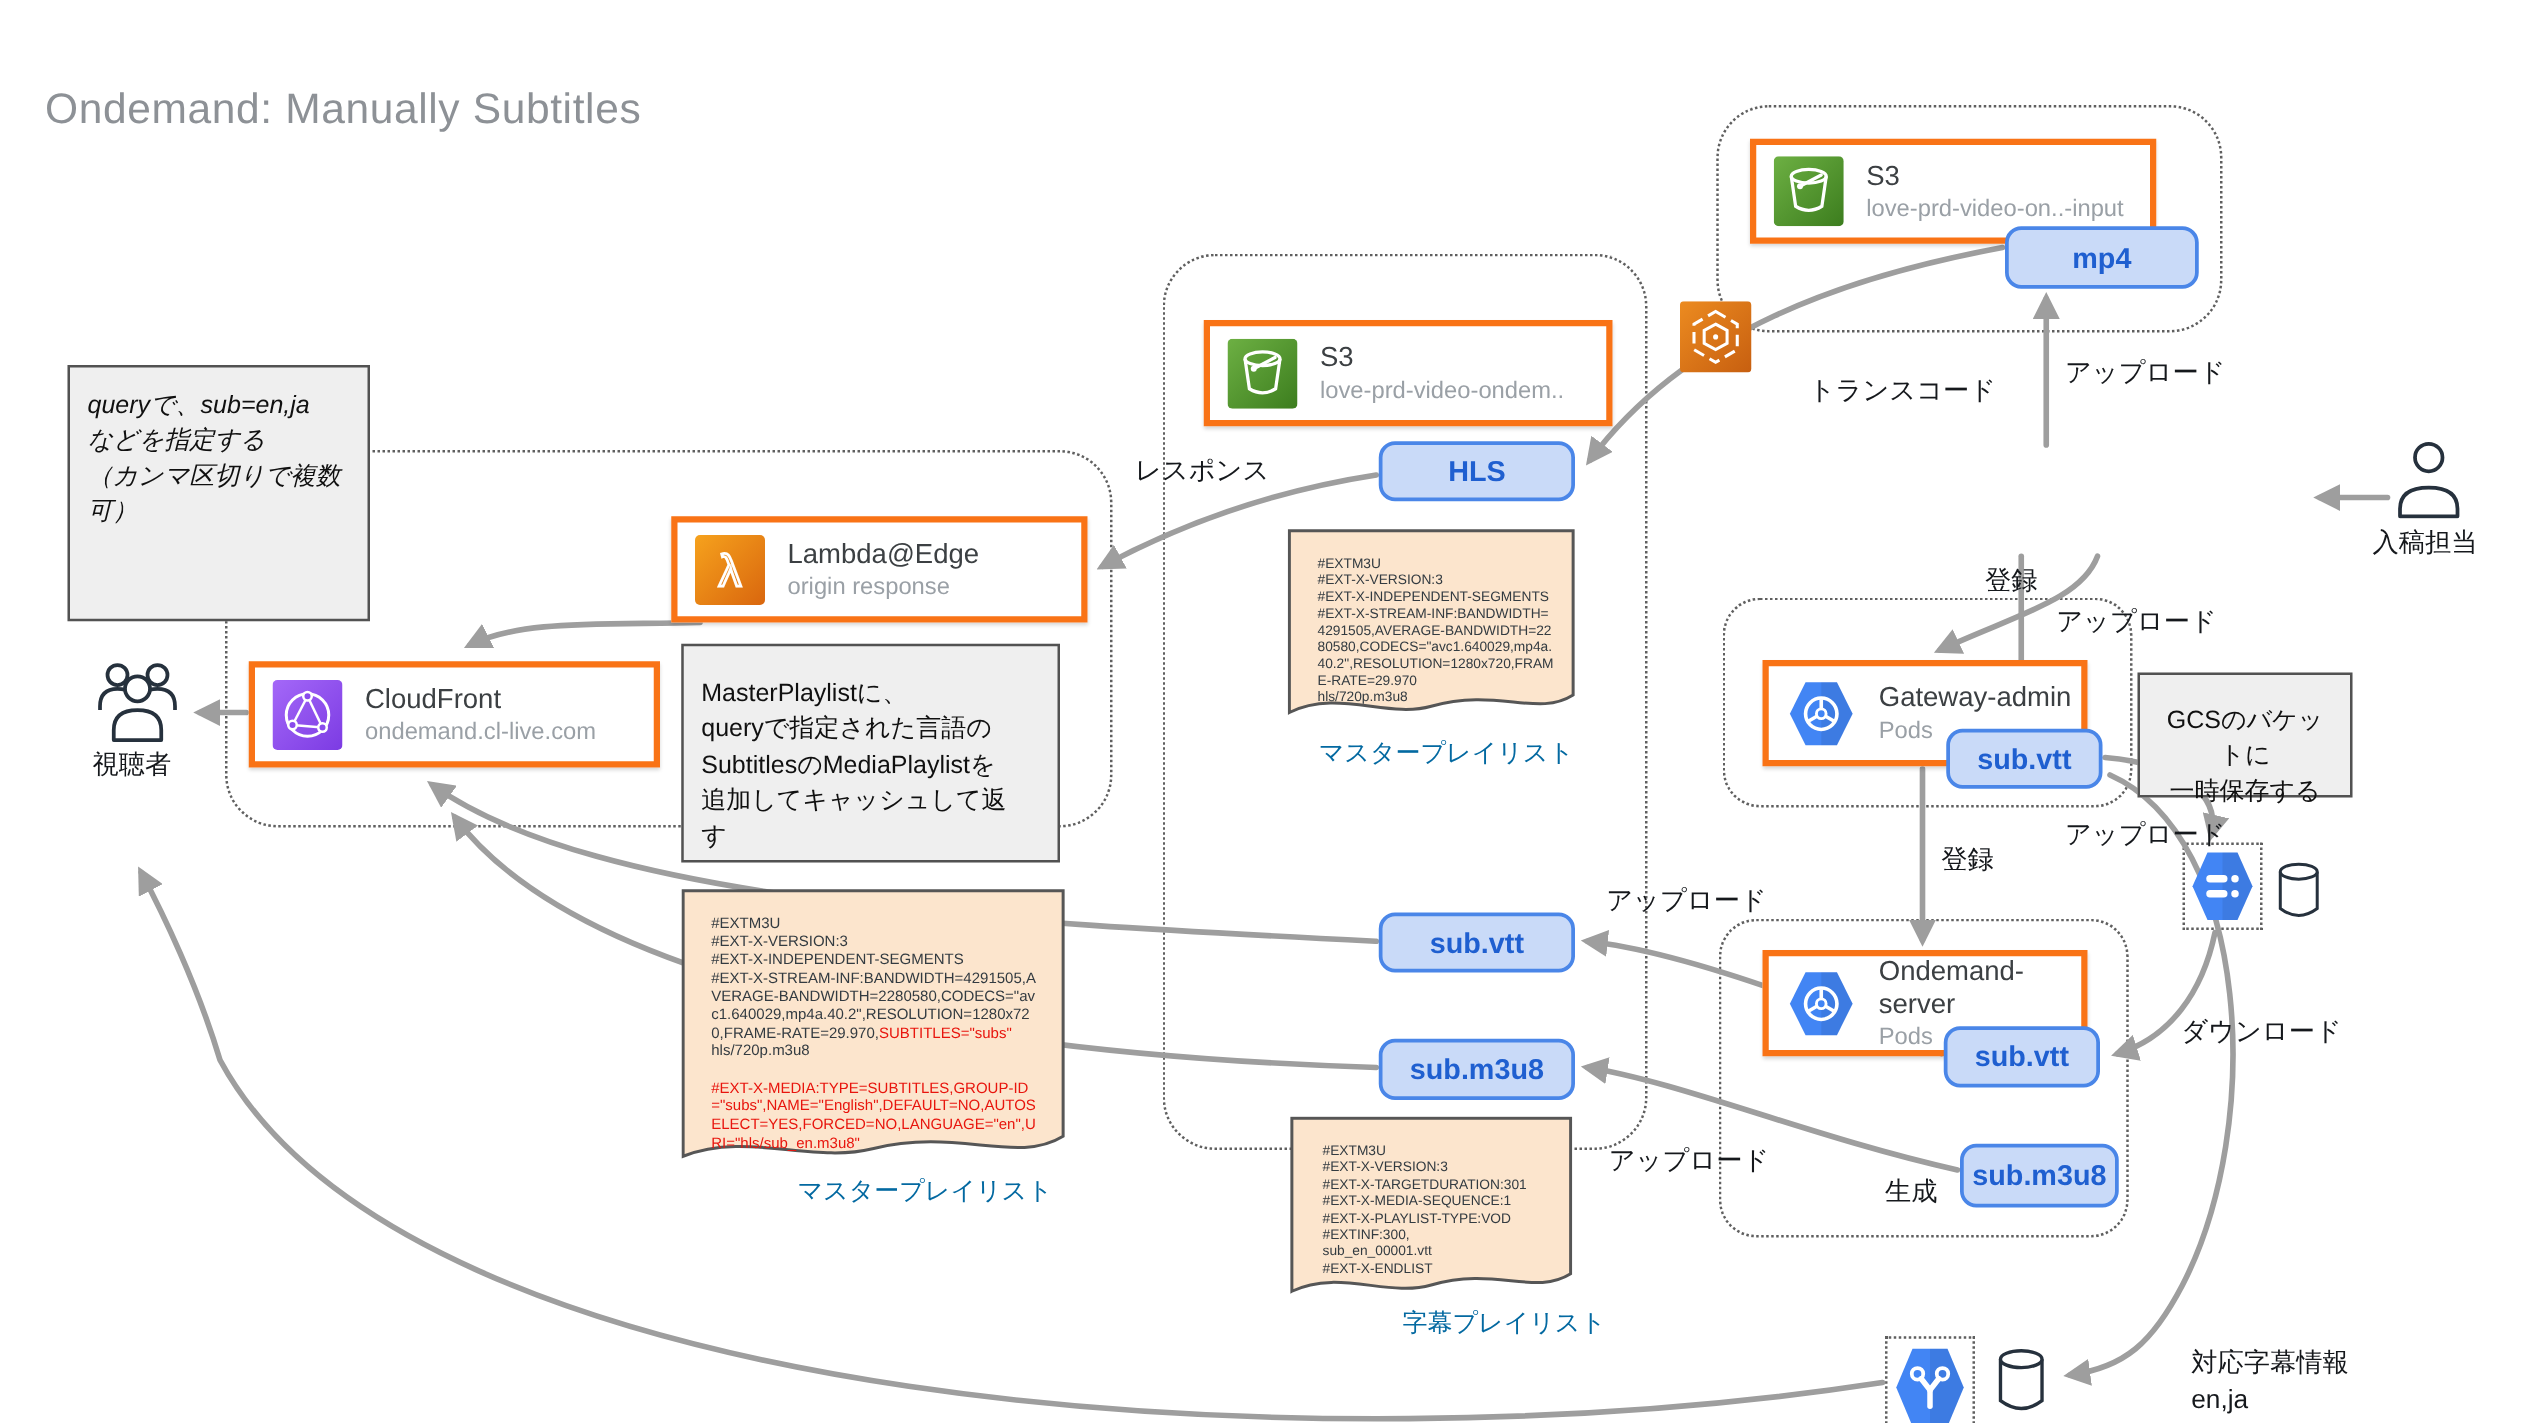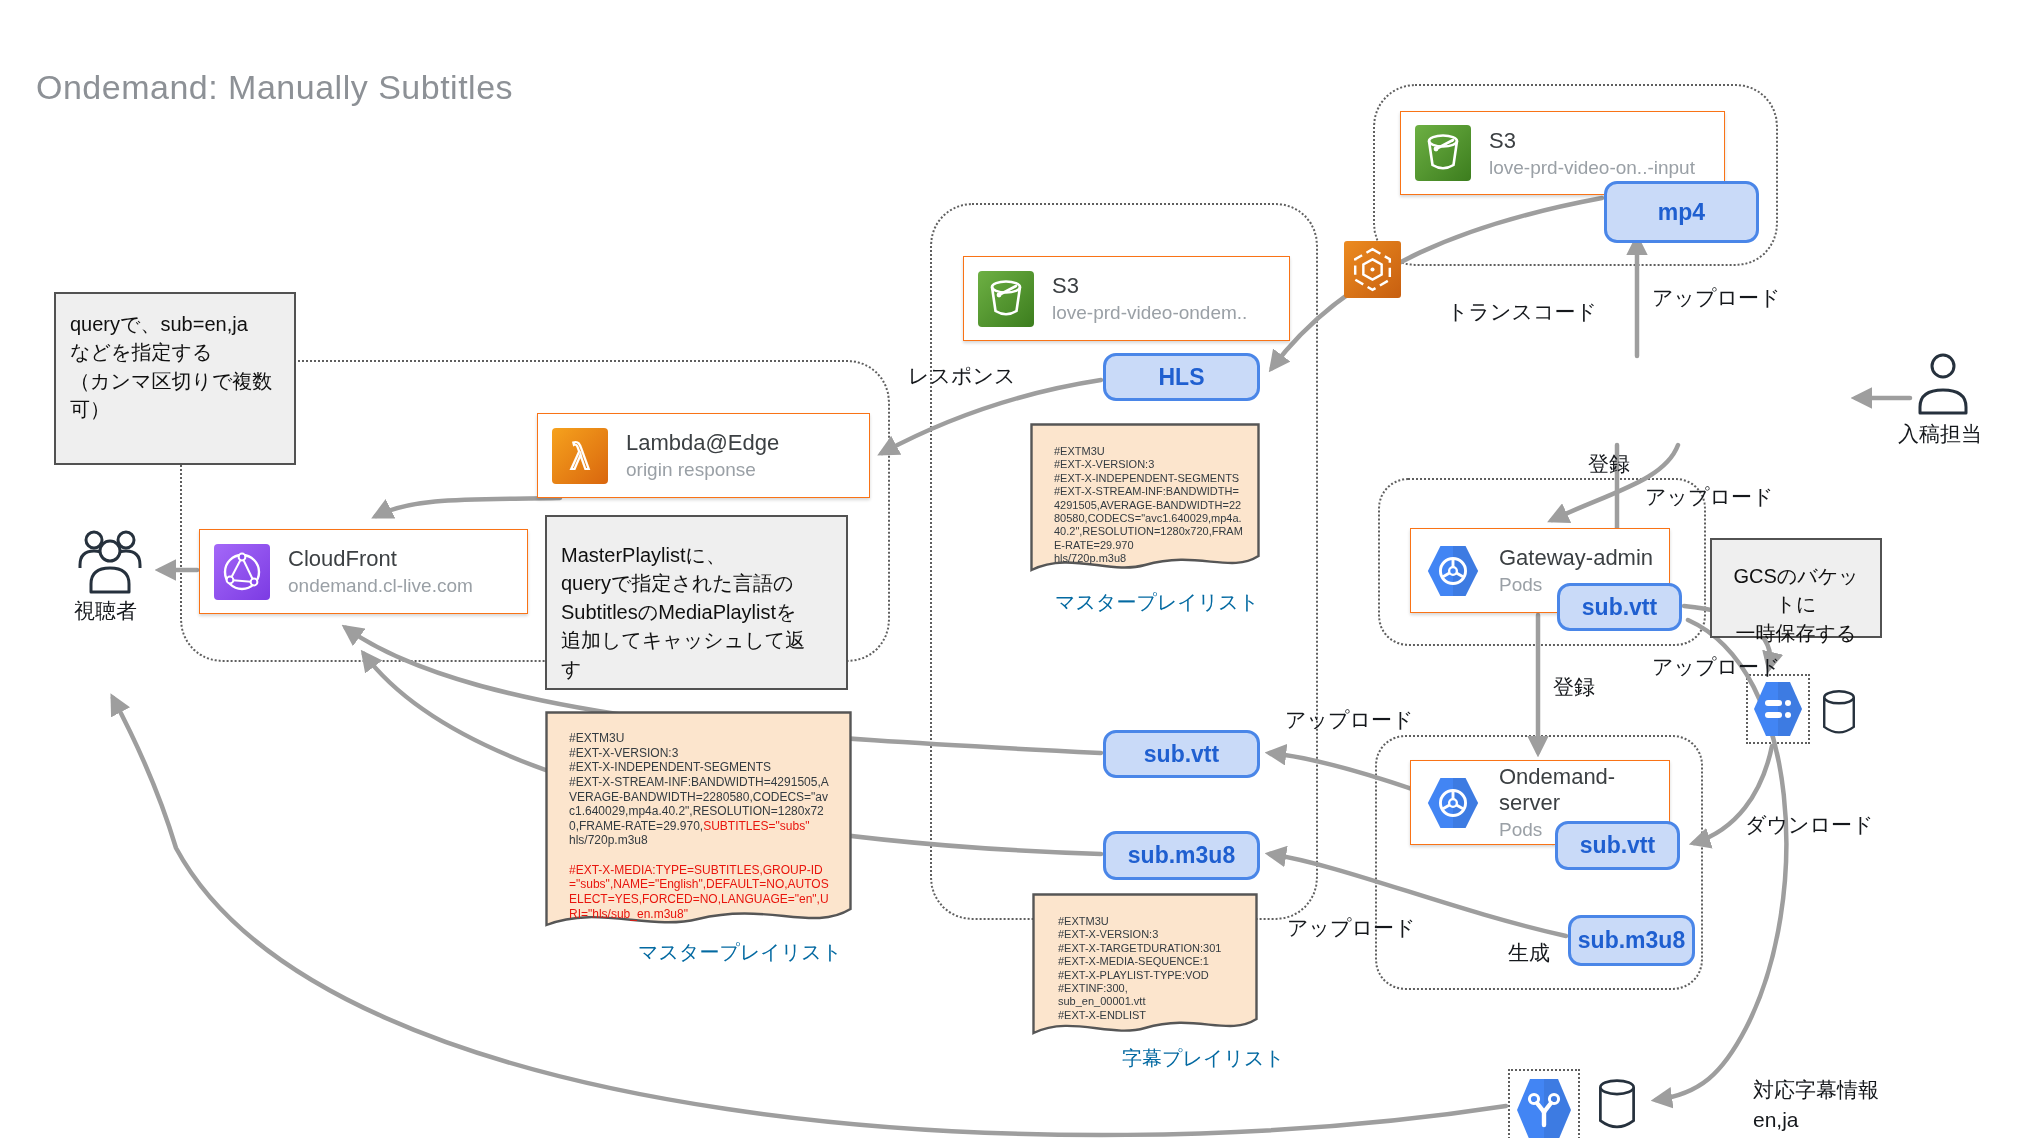--- a/index.html
+++ b/index.html
@@ -2,21 +2,21 @@
 <html lang="ja"><head>
 <meta charset="utf-8">
 <style>
   html,body{margin:0;padding:0;background:#fff;}
   #canvas{position:relative;width:2024px;height:1138px;background:#ffffff;
           font-family:"Liberation Sans",sans-serif;overflow:hidden;margin-top:48px;}
   .title{position:absolute;left:36px;top:20px;font-size:34px;color:#8d9196;letter-spacing:.5px;}
   .dotbox{position:absolute;border:2.5px dotted #5f5f5f;box-sizing:border-box;z-index:1;background:transparent;}
   .rad40{border-radius:42px;} .rad30{border-radius:30px;}
   svg.arrows{position:absolute;left:0;top:0;z-index:2;}
-  .card{position:absolute;background:#fff;border:1px solid #f97316;box-shadow:0 2px 3px rgba(0,0,0,.16);
+  .card{position:absolute;background:#fff;border:5px solid #f97316;box-shadow:0 2px 3px rgba(0,0,0,.16);
         display:flex;align-items:center;padding-left:14px;box-sizing:border-box;z-index:3;}
   .card .ctxt{margin-left:18px;}
   .card .t1{font-size:22px;color:#3c4043;}
   .card .t2{font-size:19px;color:#9aa0a6;margin-top:3px;}
   .cicon{width:56px;height:56px;flex:0 0 auto;}
   .pill{position:absolute;background:#c9daf8;border:3px solid #4a86e8;border-radius:13px;
         display:flex;align-items:center;justify-content:center;font-size:23px;font-weight:bold;
         color:#1f5fd0;box-sizing:border-box;z-index:4;}
   .note{position:absolute;background:#efefef;border:2px solid #525252;box-sizing:border-box;
         padding:16px 14px;font-size:20px;line-height:1.42;color:#101010;white-space:pre-line;z-index:3;}
@@ -64,21 +64,21 @@
       <path d="M1772,698 C1762,746 1736,782 1694,795" marker-end="url(#ah)"></path>
       <path d="M1553,795 C1440,748 1336,712 1270,705" marker-end="url(#ah)"></path>
       <path d="M1566,888 C1450,862 1346,818 1270,806" marker-end="url(#ah)"></path>
       <path d="M1101,705 C800,690 478,674 346,580" marker-end="url(#ah)"></path>
       <path d="M1101,806 C790,796 468,744 364,606" marker-end="url(#ah)"></path>
       <path d="M1506,1058 C1050,1128 328,1082 176,800 C158,740 130,682 113,650" marker-end="url(#ah)"></path>
       <path d="M1688,572 C1800,622 1812,852 1746,980 C1722,1026 1700,1046 1656,1052" marker-end="url(#ah)"></path>
     </g>
   </svg>
 
-  <div class="note" style="left:54px;top:244px;width:242px;height:173px;">queryで、sub=en,ja
+  <div class="note" style="left:54px;top:244px;width:242px;height:205px;font-style:italic;">queryで、sub=en,ja
 などを指定する
 （カンマ区切りで複数可）</div>
   <div class="note" style="left:545px;top:467px;width:303px;height:175px;padding-top:24px;">MasterPlaylistに、
 queryで指定された言語の
 SubtitlesのMediaPlaylistを
 追加してキャッシュして返
 す</div>
   <div class="note" style="left:1710px;top:490px;width:172px;height:100px;padding-top:22px;text-align:center;">GCSのバケットに
 一時保存する</div>
 
@@ -248,21 +248,21 @@
     </g>
   </svg>
 
   <svg class="fig" style="left:1596px;top:1030px;" width="42" height="54" viewBox="0 0 40 52">
     <g stroke="#26313d" stroke-width="2.6" fill="#fff">
       <path d="M4,9 V41 Q20,53 36,41 V9"></path>
       <ellipse cx="20" cy="9" rx="16" ry="6.5"></ellipse>
     </g>
   </svg>
 
-  <div class="pill" style="left:1604px;top:133px;width:155px;height:62px;">mp4</div>
+  <div class="pill" style="left:1604px;top:133px;width:155px;height:50px;">mp4</div>
   <div class="pill" style="left:1103px;top:305px;width:157px;height:48px;">HLS</div>
   <div class="pill" style="left:1557px;top:535px;width:125px;height:48px;">sub.vtt</div>
   <div class="pill" style="left:1103px;top:682px;width:157px;height:48px;">sub.vtt</div>
   <div class="pill" style="left:1103px;top:783px;width:157px;height:49px;">sub.m3u8</div>
   <div class="pill" style="left:1555px;top:773px;width:125px;height:49px;">sub.vtt</div>
   <div class="pill" style="left:1568px;top:867px;width:127px;height:51px;">sub.m3u8</div>
 
   <div class="doc" style="left:1030px;top:375px;width:230px;height:157px;">
     <svg class="shape" width="230" height="157" viewBox="0 0 230 157">
       <path d="M1.5,1.5 H228.5 V133 C200,151 168,127 115,142 C80,152 40,128 1.5,147 Z" fill="#fce5cd" stroke="#565656" stroke-width="2.4"></path>

